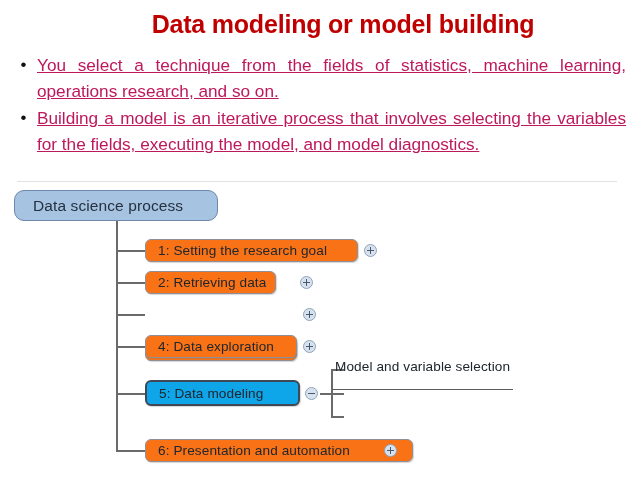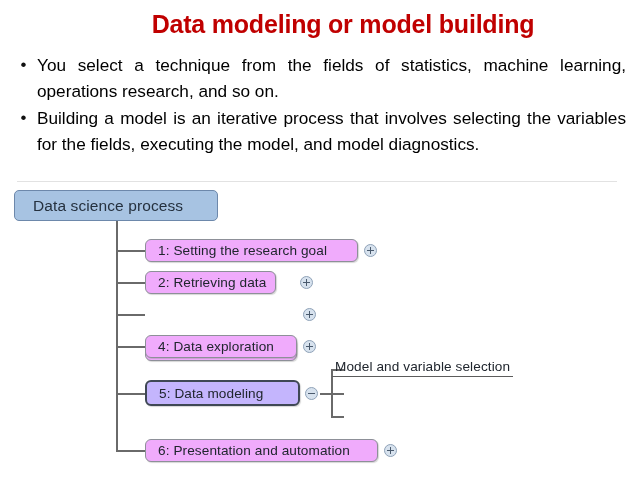--- a/index.html
+++ b/index.html
@@ -51,22 +51,23 @@
     line-height: 26px;
     text-align: center;
     color: #111111;
   }
   .bullet-text {
     flex: 1 1 auto;
     font-size: 17.2px;
     line-height: 26px;
     text-align: justify;
     text-justify: inter-word;
-    color: #000000;
+    color: #be185d;
     padding-right: 2px;
+    text-decoration: underline;
   }
 
   
   .diagram {
     position: absolute;
     left: 0;
     top: 181px;
     width: 638px;
     height: 297px;
     background: #ffffff;
@@ -83,21 +84,21 @@
   
   .root-node {
     position: absolute;
     left: 14px;
     top: 9px;
     width: 204px;
     height: 31px;
     box-sizing: border-box;
     background: #a7c3e2;
     border: 1.4px solid #6d88ab;
-    border-radius: 5px;
+    border-radius: 10px;
     display: flex;
     align-items: center;
     padding-left: 18px;
     font-size: 15.5px;
     color: #25313f;
     letter-spacing: 0.1px;
   }
 
   
   .trunk {
@@ -115,33 +116,33 @@
     height: 2px;
     background: #6a6a6a;
   }
 
   
   .step-node {
     position: absolute;
     left: 145px;
     height: 23px;
     box-sizing: border-box;
-    background: #f0abfc;
+    background: #f97316;
     border: 1.3px solid #8d9098;
     border-radius: 6px;
     display: flex;
     align-items: center;
     padding-left: 12px;
     font-size: 13.6px;
     color: #20262e;
     letter-spacing: 0.1px;
     box-shadow: 1px 1px 1px rgba(120,120,120,0.30);
   }
   .step-node.selected {
-    background: #c4b5fd;
+    background: #0ea5e9;
     border: 2px solid #3f4855;
   }
 
   
   .toggle {
     position: absolute;
     width: 13px;
     height: 13px;
     box-sizing: border-box;
     border: 1px solid #8fa2b8;
@@ -191,21 +192,21 @@
     height: 2px;
     background: #6a6a6a;
   }
   .sub-item {
     position: absolute;
     left: 332px;
     font-size: 13.6px;
     color: #20262e;
     letter-spacing: 0.1px;
     white-space: nowrap;
-    padding: 0 3px 2px 3px;
+    padding: 0 3px 15px 3px;
     border-bottom: 1.6px solid #5c5c5c;
   }
 </style>
 </head>
 <body>
 
 <div class="slide-title">Data modeling or model building</div>
 
 <div class="bullets">
 
@@ -266,18 +267,18 @@
   <div class="sub-stub"></div>
   <div class="sub-trunk"></div>
   <div class="sub-branch" style="top:188px"></div>
   <div class="sub-branch" style="top:212px"></div>
   <div class="sub-branch" style="top:235px"></div>
 
   <div class="sub-item" style="top:178px;">
     <span>Model and variable selection</span>
   </div>
 
-  <div class="step-node" style="top:258px; width:233px;">
+  <div class="step-node" style="top:258px; width:268px;">
     <span>6: Presentation and automation</span>
   </div>
   <div class="toggle plus" style="left:384px; top:263px;"></div>
 
 </div>
 
 </body></html>

